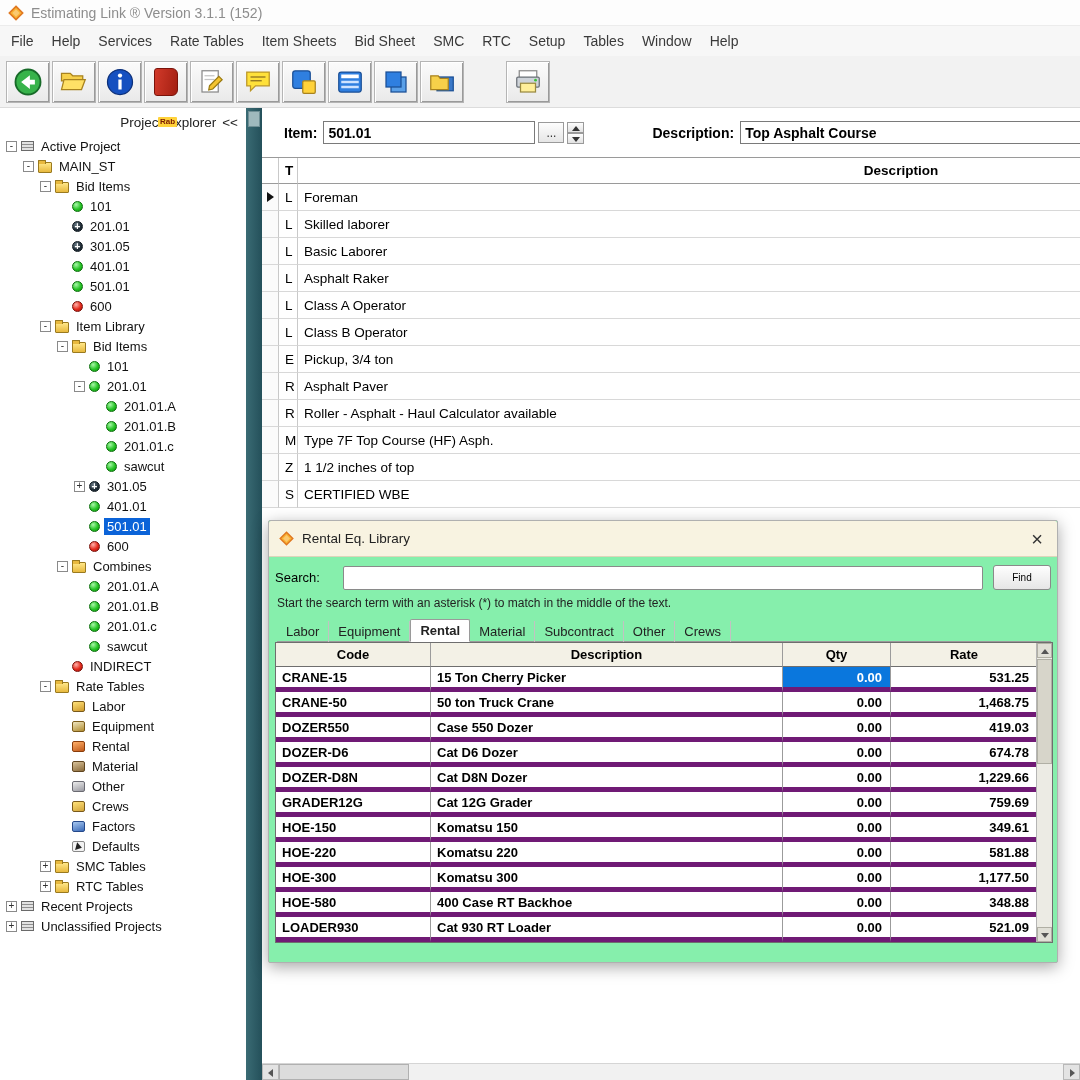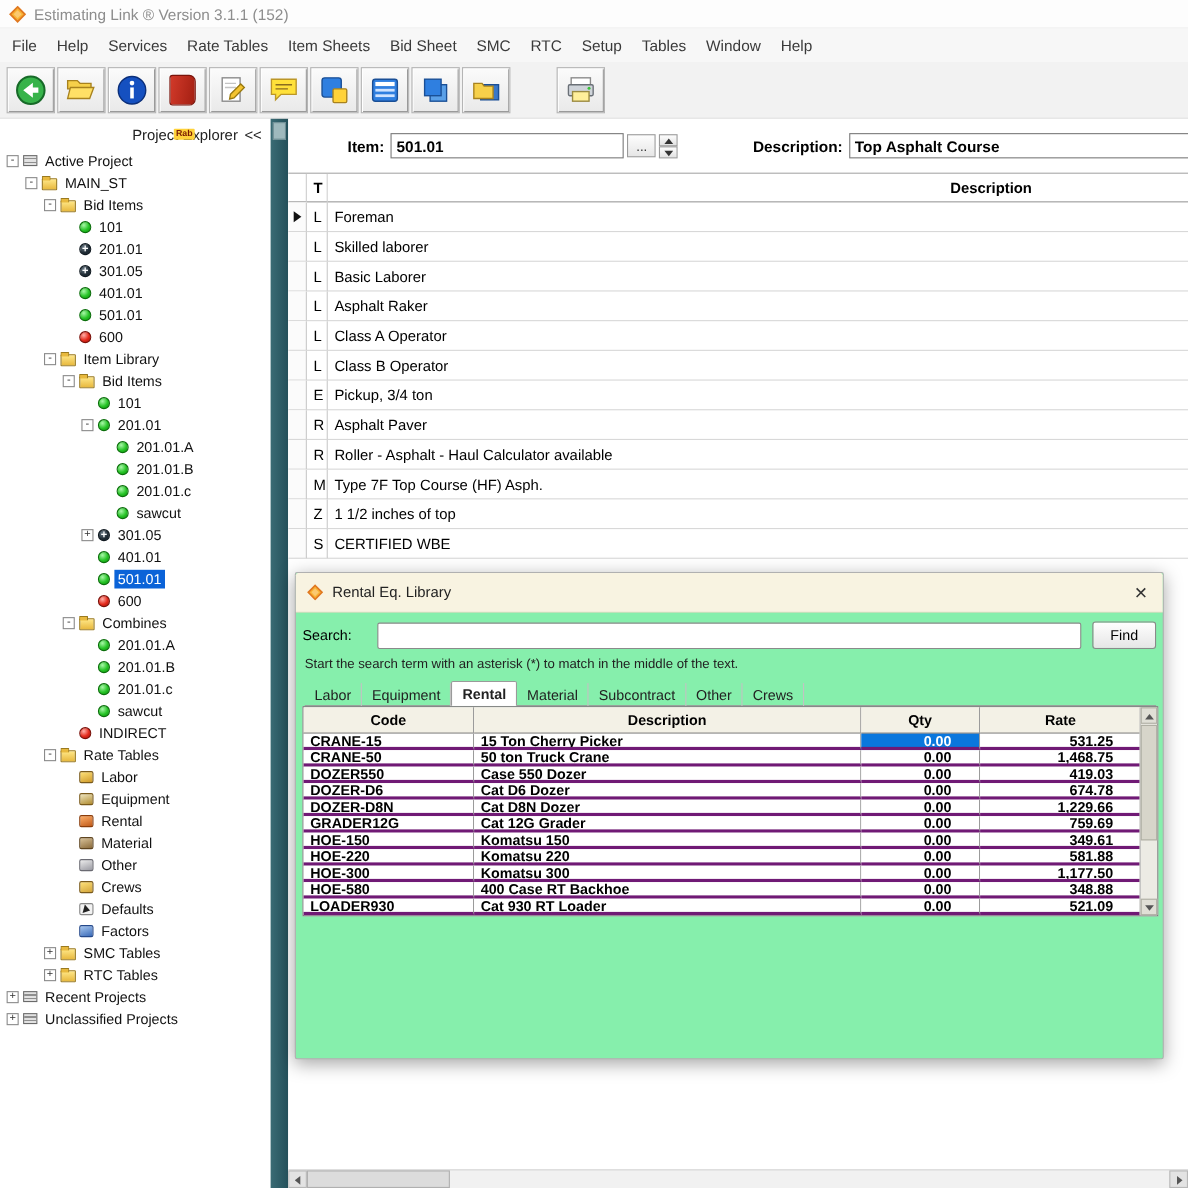--- a/index.html
+++ b/index.html
@@ -75,21 +75,21 @@
     border-left:6px solid #222; border-top:4px solid transparent; border-bottom:4px solid transparent;
     transform:rotate(15deg); }
 
   
   .vstrip { width:16px; background:linear-gradient(90deg,#3a6b74,#24505a); position:relative; }
   .vstrip .vthumb { position:absolute; top:3px; left:2px; width:12px; height:16px;
     background:#9fb9bd; border:1px solid #6f8f95; }
 
   
   .content { flex:1; position:relative; background:#fff; overflow:hidden; }
-  .form-row { height:49px; display:flex; align-items:center; padding-left:22px;margin-left:32px; }
+  .form-row { height:49px; display:flex; align-items:center; padding-left:22px; }
   .flabel { font-size:14px; font-weight:bold; color:#000; margin-right:6px; }
   .finput { height:23px; border:1px solid #7a7a7a; font-size:14px; font-weight:600;
     padding:0 4px; font-family:"Liberation Sans",sans-serif; background:#fff; }
   .item-input { width:212px; }
   .browse-btn { width:26px; height:21px; margin-left:3px; background:linear-gradient(#fdfdfd,#e6e6e6);
     border:1px solid #9a9a9a; font-size:12px; line-height:10px; cursor:pointer; color:#333; }
   .spin { display:flex; flex-direction:column; margin-left:3px; }
   .spin button { width:17px; height:11px; background:linear-gradient(#fdfdfd,#e2e2e2);
     border:1px solid #9a9a9a; position:relative; cursor:pointer; }
   .spin .up::after, .spin .dn::after { content:''; position:absolute; left:4px; }
@@ -130,37 +130,37 @@
   .dlg-titlebar { height:36px; display:flex; align-items:center; gap:8px; padding:0 10px;
     background:#f8f3e1; border-bottom:1px solid #ddd5ba; border-radius:2px 2px 0 0; }
   .dlg-title { font-size:13.5px; color:#222; flex:1; }
   .dlg-close { font-size:20px; color:#333; cursor:pointer; line-height:20px; padding:0 4px; }
   .dlg-body { padding:8px 6px 6px 6px; }
   .search-row { display:flex; align-items:center; }
   .search-label { font-size:13px; color:#000; width:68px; }
   .search-input { flex:1; height:24px; border:1px solid #8a8a8a; border-radius:2px;
     font-size:13px; padding:0 5px; background:#fff; font-family:"Liberation Sans",sans-serif; }
   .find-btn { width:58px; height:25px; margin-left:10px; background:linear-gradient(#fefefe,#e6e6e6);
-    border:1px solid #8a8a8a; border-radius:3px; font-size:13px; color:#000; cursor:pointer; }
+    border:1px solid #8a8a8a; border-radius:3px; font-size:10px; color:#000; cursor:pointer; }
   .hint { font-size:12px; color:#222; margin:6px 0 8px 2px; }
   .tabs { display:flex; align-items:flex-end; border-bottom:1px solid #9a9a9a; margin:2px 0 0 2px; }
   .tab { font-size:13px; color:#222; padding:3px 9px; border-right:1px solid #c2c2c2;
     cursor:pointer; position:relative; top:1px; }
   .tab.active { background:#fff; font-weight:bold; border:1px solid #9a9a9a; border-bottom:1px solid #fff;
     border-radius:2px 2px 0 0; }
   .dlg-gridwrap { position:relative; width:778px; margin-top:0; border:1px solid #6e6e6e;
     background:#fff; }
   .dlg-grid { width:762px; }
   .dgrow { display:grid; grid-template-columns:155px 352px 108px 147px; }
-  .dgrow > div { height:15px; border-right:1px solid #9b9b9b; border-bottom:3px solid #701a75;
+  .dgrow > div { height:25px; border-right:1px solid #9b9b9b; border-bottom:5px solid #701a75;
     font-size:13px; font-weight:bold; color:#000; display:flex; align-items:center; padding:0 6px;
     background:#fff; white-space:nowrap; overflow:hidden; }
   .dgrow.head > div { height:24px; justify-content:center; background:#f3f1e6;
     border-bottom:1px solid #6e6e6e; }
-  .dgrow .num { justify-content:flex-end; padding-right:25px; }
+  .dgrow .num { justify-content:flex-end; padding-right:8px; }
   .dgrow .qty-sel { background:#0a77dd; color:#fff; }
   .dlg-vscroll { position:absolute; top:0; right:0; bottom:0; width:16px; background:#ecebe4;
     border-left:1px solid #b5b5b5; }
   .sbtn { width:15px; height:15px; background:#e0dfd6; border:1px solid #b0afa4; position:relative; cursor:pointer; }
   .sbtn.up::after { content:''; position:absolute; left:3px; top:5px;
     border-left:4px solid transparent; border-right:4px solid transparent; border-bottom:5px solid #555; }
   .sbtn.dn { position:absolute; bottom:0; }
   .sbtn.dn::after { content:''; position:absolute; left:3px; top:5px;
     border-left:4px solid transparent; border-right:4px solid transparent; border-top:5px solid #555; }
   .sthumb { position:absolute; top:16px; left:0; width:15px; height:105px; background:#d7d5ca;
@@ -443,27 +443,27 @@
             <span class="ticon other rt"></span>
             <span class="tlabel">Other</span>
           </div>
           <div class="tree-row" style="padding-left: 57px;">
             <span class="exp-sp"></span>
             <span class="ticon crews rt"></span>
             <span class="tlabel">Crews</span>
           </div>
           <div class="tree-row" style="padding-left: 57px;">
             <span class="exp-sp"></span>
+            <span class="ticon factors rt"></span>
+            <span class="tlabel">Factors</span>
+          </div>
+          <div class="tree-row" style="padding-left: 57px;">
+            <span class="exp-sp"></span>
             <span class="ticon defaults rt"></span>
             <span class="tlabel">Defaults</span>
-          </div>
-          <div class="tree-row" style="padding-left: 57px;">
-            <span class="exp-sp"></span>
-            <span class="ticon factors rt"></span>
-            <span class="tlabel">Factors</span>
           </div>
           <div class="tree-row" style="padding-left: 40px;">
             <span class="exp">+</span>
             <span class="ticon folder"></span>
             <span class="tlabel">SMC Tables</span>
           </div>
           <div class="tree-row" style="padding-left: 40px;">
             <span class="exp">+</span>
             <span class="ticon folder"></span>
             <span class="tlabel">RTC Tables</span>

